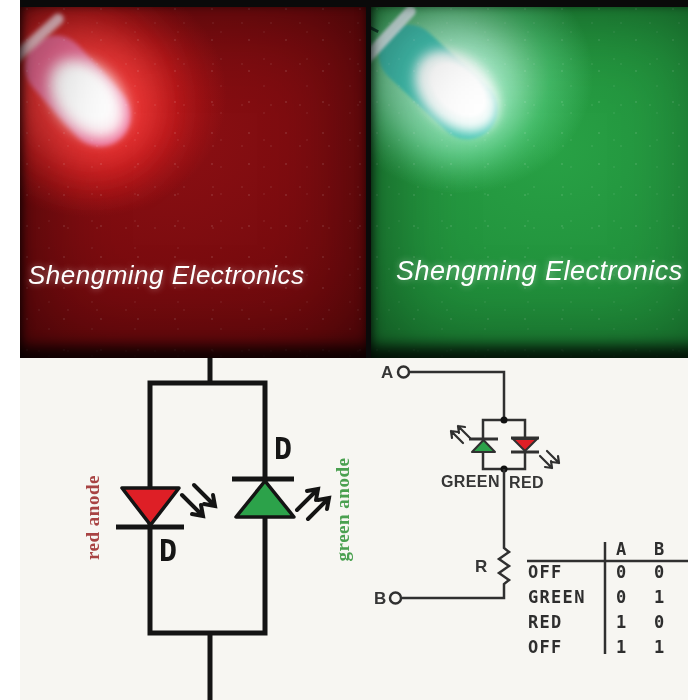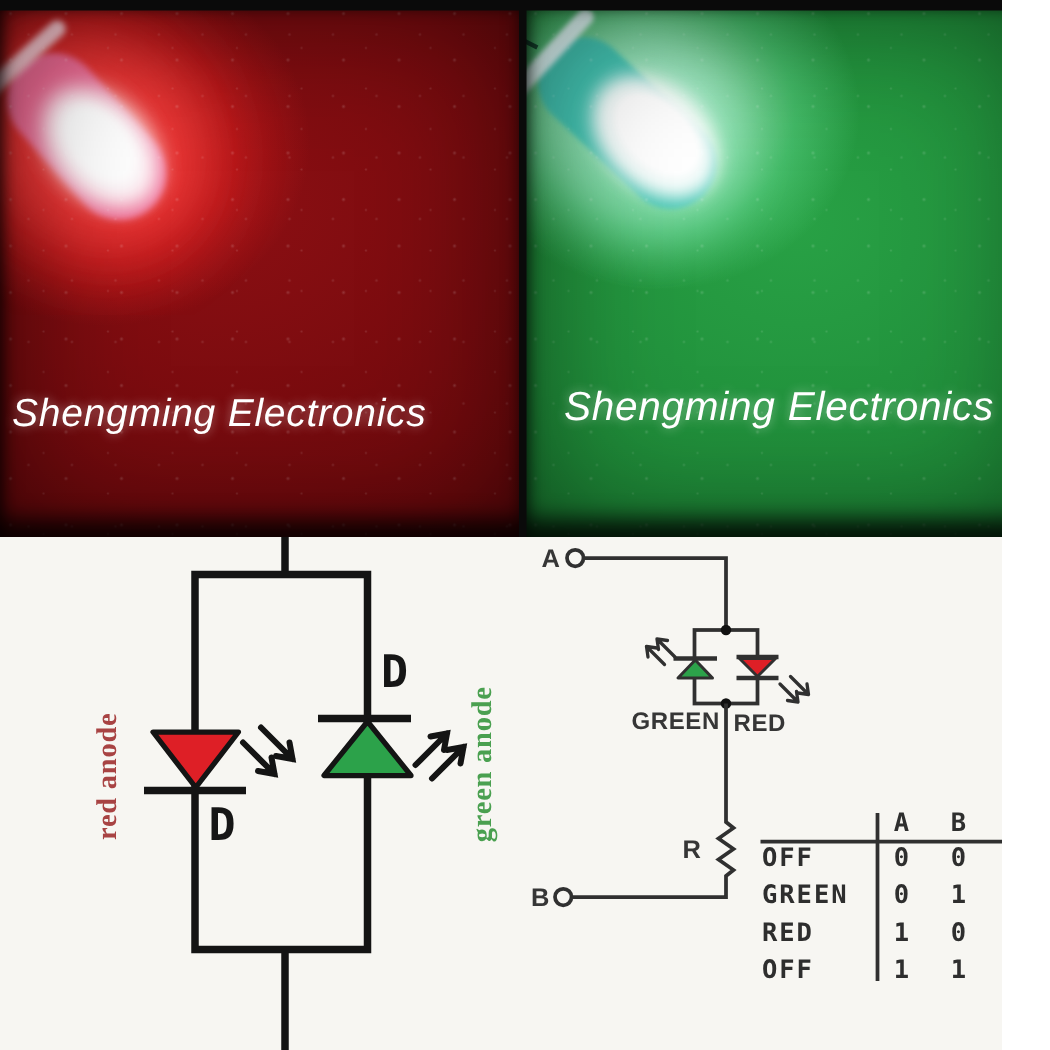--- a/index.html
+++ b/index.html
@@ -1,17 +1,17 @@
 <!DOCTYPE html>
 <html><head>
 <meta charset="utf-8">
 <style>
   html,body{margin:0;padding:0;background:#ffffff;}
   #stage{position:relative;width:668px;height:700px;overflow:hidden;
-         font-family:"Liberation Sans",sans-serif;background:#0c4a6e;}
+         font-family:"Liberation Sans",sans-serif;background:#0c4a6e;margin-left:20px;}
 
   
   .photo{position:absolute;top:0;width:350px;height:358px;overflow:hidden;}
   .photo-red{left:0;
     background:
       radial-gradient(190px 170px at 70px 95px, rgba(255,95,85,.78), rgba(232,35,35,.38) 45%, rgba(160,10,12,0) 72%),
       radial-gradient(620px 520px at 42% 38%, #8c0f13 0%, #6e090c 45%, #4a0507 75%, #2d0205 100%);}
   .photo-green{left:350px;
     background:
       radial-gradient(180px 160px at 90px 75px, rgba(215,255,238,.85), rgba(120,240,170,.35) 50%, rgba(40,160,80,0) 74%),

